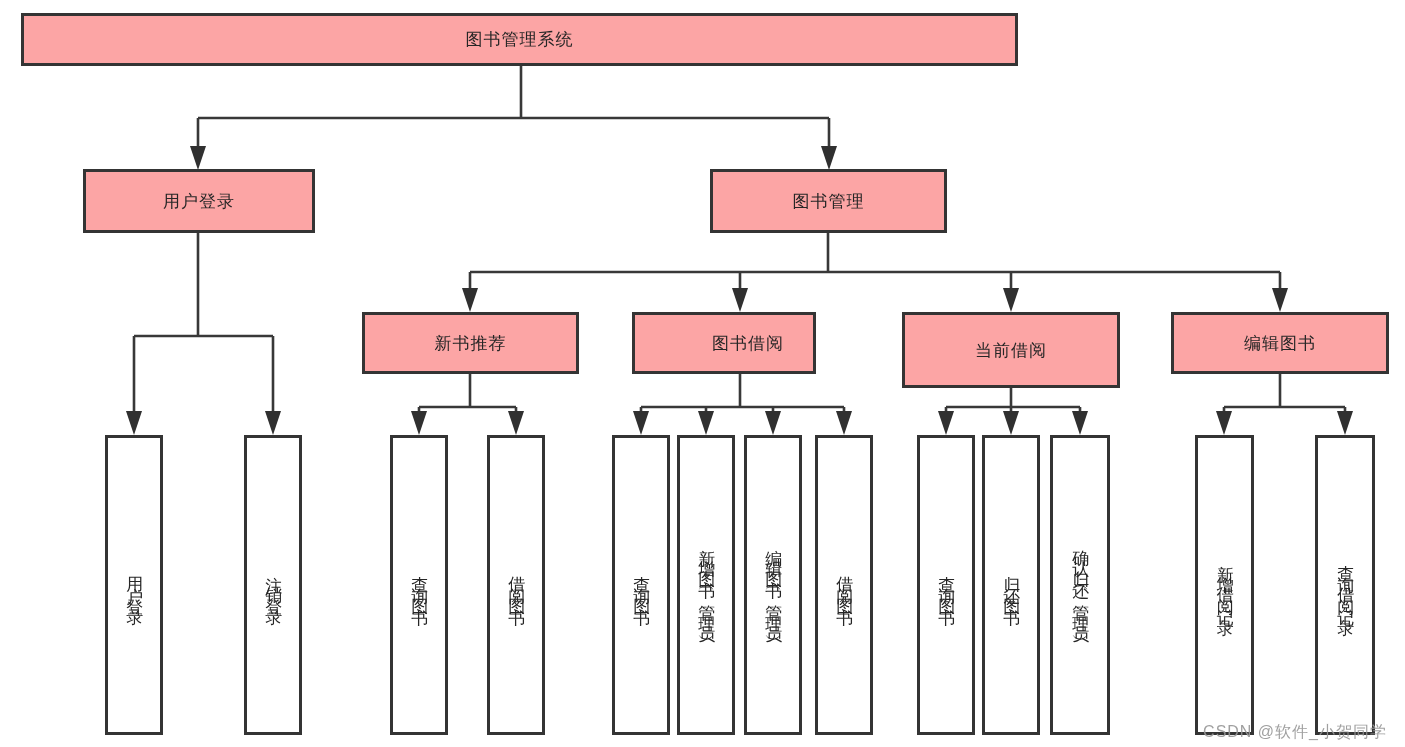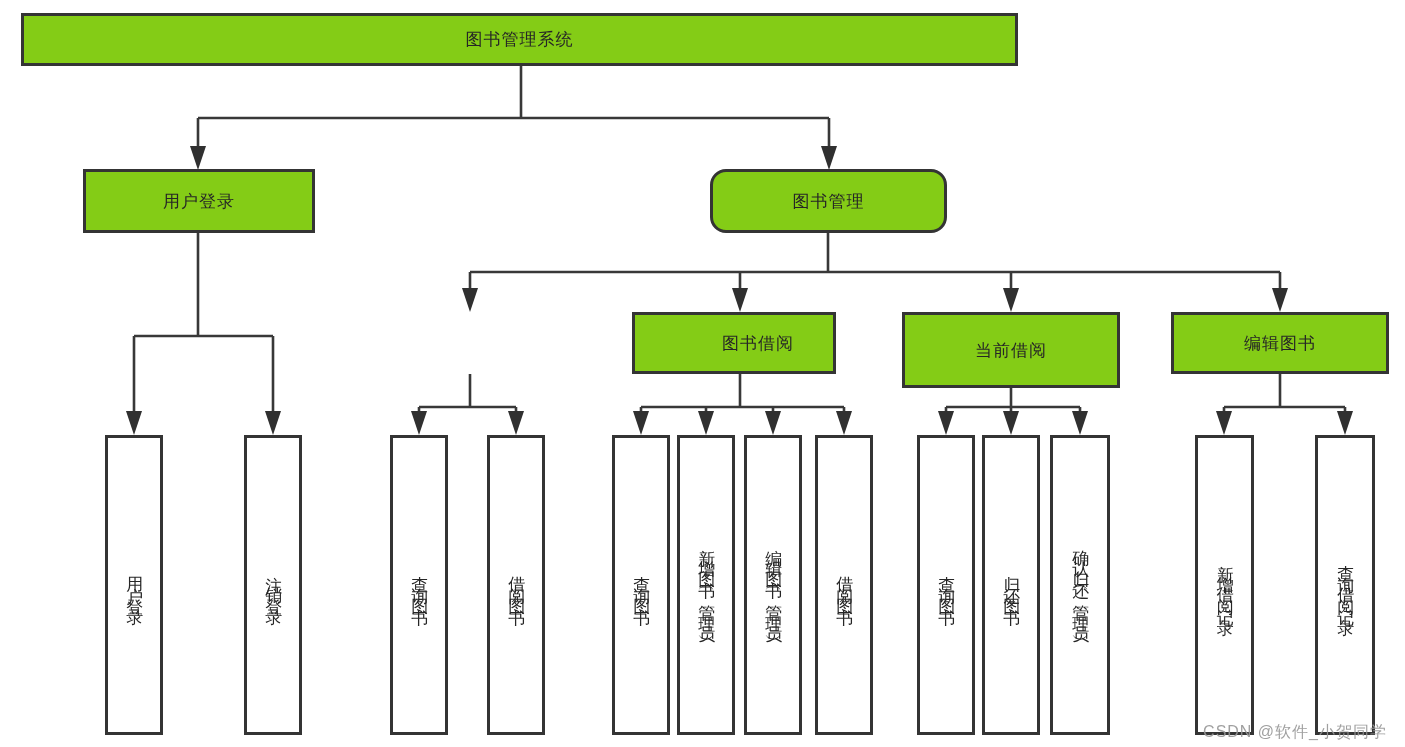--- a/index.html
+++ b/index.html
@@ -8,21 +8,21 @@
     width: 1405px;
     height: 747px;
     background: #ffffff;
     font-family: "Liberation Sans", "DejaVu Sans", sans-serif;
     overflow: hidden;
   }
   .wires { position: absolute; left: 0; top: 0; z-index: 1; }
   .node {
     position: absolute;
     box-sizing: border-box;
-    background: #84cc16;
+    background: #fca5a5;
     border: 3px solid #343434;
     display: flex;
     align-items: center;
     justify-content: center;
     color: #262626;
     font-size: 17px;
     z-index: 2;
     letter-spacing: 1px;
   }
   .leaf {
@@ -49,23 +49,23 @@
     right: 18px;
     bottom: 4px;
     font-size: 16px;
     color: rgba(152,152,152,0.92);
     z-index: 3;
     letter-spacing: 1px;
   }
   
   #root { left: 21px;  top: 13px;  width: 997px; height: 53px; }
   #n2a  { left: 83px;  top: 169px; width: 232px; height: 64px; }
-  #n2b  { left: 710px; top: 169px; width: 237px; height: 64px; border-radius: 16px; }
+  #n2b  { left: 710px; top: 169px; width: 237px; height: 64px; }
   #n3a  { left: 362px; top: 312px; width: 217px; height: 62px; }
-  #n3b  { left: 632px; top: 312px; width: 204px; height: 62px; padding-left: 48px; }
+  #n3b  { left: 632px; top: 312px; width: 184px; height: 62px; padding-left: 48px; }
   #n3c  { left: 902px; top: 312px; width: 218px; height: 76px; }
   #n3d  { left: 1171px;top: 312px; width: 218px; height: 62px; }
   .leaf { top: 435px; height: 300px; width: 58px; }
   #a1 { left: 105px; }  #a2 { left: 244px; }
   #b1 { left: 390px; }  #b2 { left: 487px; }
   #c1 { left: 612px; }  #c2 { left: 677px; }  #c3 { left: 744px; }  #c4 { left: 815px; }
   #d1 { left: 917px; }  #d2 { left: 982px; }  #d3 { left: 1050px; width: 60px; }
   #e1 { left: 1195px; width: 59px; }  #e2 { left: 1315px; width: 60px; }
 </style>
 </head>
@@ -120,20 +120,23 @@
     <span>图书管理系统</span>
   </div>
 
   <div class="node" id="n2a">
     <span>用户登录</span>
   </div>
   <div class="node" id="n2b">
     <span>图书管理</span>
   </div>
 
+  <div class="node" id="n3a">
+    <span>新书推荐</span>
+  </div>
   <div class="node" id="n3b">
     <span>图书借阅</span>
   </div>
   <div class="node" id="n3c">
     <span>当前借阅</span>
   </div>
   <div class="node" id="n3d">
     <span>编辑图书</span>
   </div>
 

